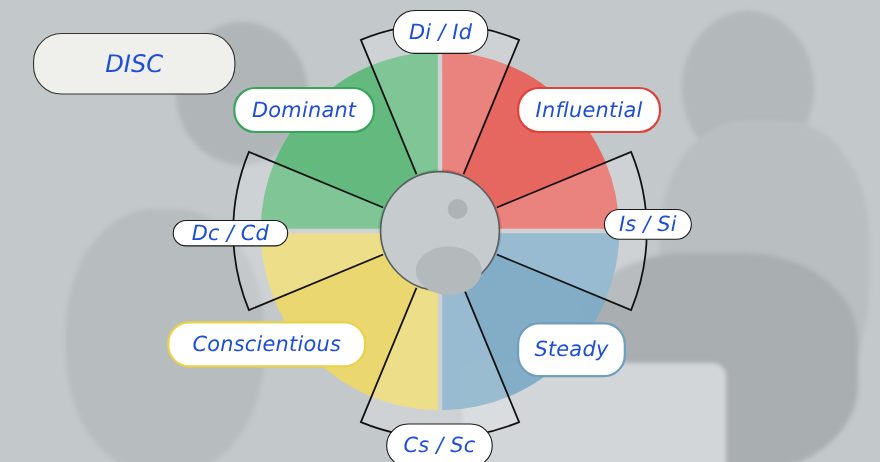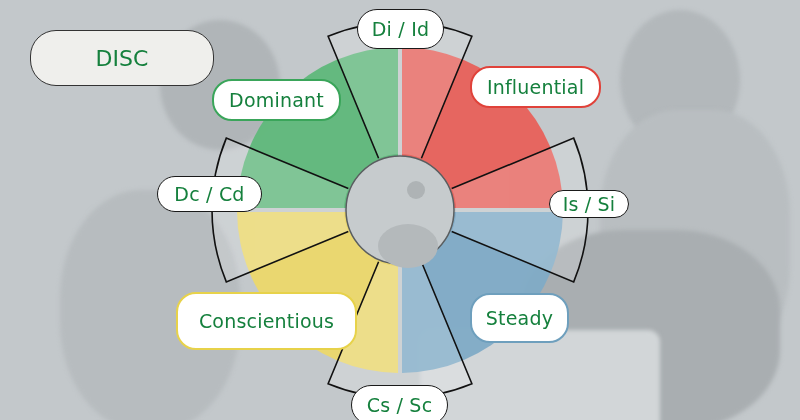--- a/index.html
+++ b/index.html
@@ -7,23 +7,23 @@
     width: 800px; height: 420px; overflow: hidden; position: relative;
     font-family: "DejaVu Sans", "Liberation Sans", sans-serif;
     background: #c3c8cb;
   }
   .bg { position: absolute; inset: 0; overflow: hidden; }
   .bg .blob { position: absolute; border-radius: 50%; filter: blur(2px); }
   .stage { position: absolute; left: 0; top: 0; width: 800px; height: 420px; }
   .pill {
     position: absolute; box-sizing: border-box;
     background: #ffffff; border: 1.5px solid #1a1a1a; border-radius: 20px;
-    color: #15803d; font-size: 19px; font-weight: 500;
+    color: #1d4ed8; font-size: 19px; font-weight: 500;
     display: flex; align-items: center; justify-content: center;
-    white-space: nowrap; letter-spacing: 0.2px;
+    white-space: nowrap; letter-spacing: 0.2px; font-style: italic;
   }
   .pill.title {
     background: #efefec; border: 1.5px solid #333; border-radius: 26px;
     font-size: 22px; letter-spacing: 0;
   }
   .pill.colored { border-width: 2.5px; align-items: center; }
 </style>
 </head>
 <body>
 
@@ -62,34 +62,34 @@
   <circle cx="416" cy="190" r="9" fill="#aeb3b5"></circle>
 </svg>
 
 <div class="pill title" style="left:30px;top:30px;width:184px;height:56px;">
   <span>DISC</span>
 </div>
 
 <div class="pill colored" style="left:212px;top:79px;width:129px;height:42px;border-color:#3aa55a;">
   <span>Dominant</span>
 </div>
-<div class="pill colored" style="left:470px;top:66px;width:131px;height:42px;border-color:#e0423a;">
+<div class="pill colored" style="left:470px;top:79px;width:131px;height:42px;border-color:#e0423a;">
   <span>Influential</span>
 </div>
 <div class="pill colored" style="left:470px;top:293px;width:99px;height:50px;border-color:#6e9fbd;">
   <span>Steady</span>
 </div>
-<div class="pill colored" style="left:176px;top:292px;width:181px;height:58px;border-color:#e7d24a;">
+<div class="pill colored" style="left:152px;top:292px;width:181px;height:42px;border-color:#e7d24a;">
   <span>Conscientious</span>
 </div>
 
 <div class="pill" style="left:357px;top:9px;width:87px;height:40px;">
   <span>Di / Id</span>
 </div>
 <div class="pill" style="left:549px;top:190px;width:80px;height:28px;">
   <span>Is / Si</span>
 </div>
 <div class="pill" style="left:351px;top:385px;width:97px;height:40px;">
   <span>Cs / Sc</span>
 </div>
-<div class="pill" style="left:157px;top:176px;width:105px;height:36px;">
+<div class="pill" style="left:157px;top:200px;width:105px;height:24px;">
   <span>Dc / Cd</span>
 </div>
 
 </body></html>

